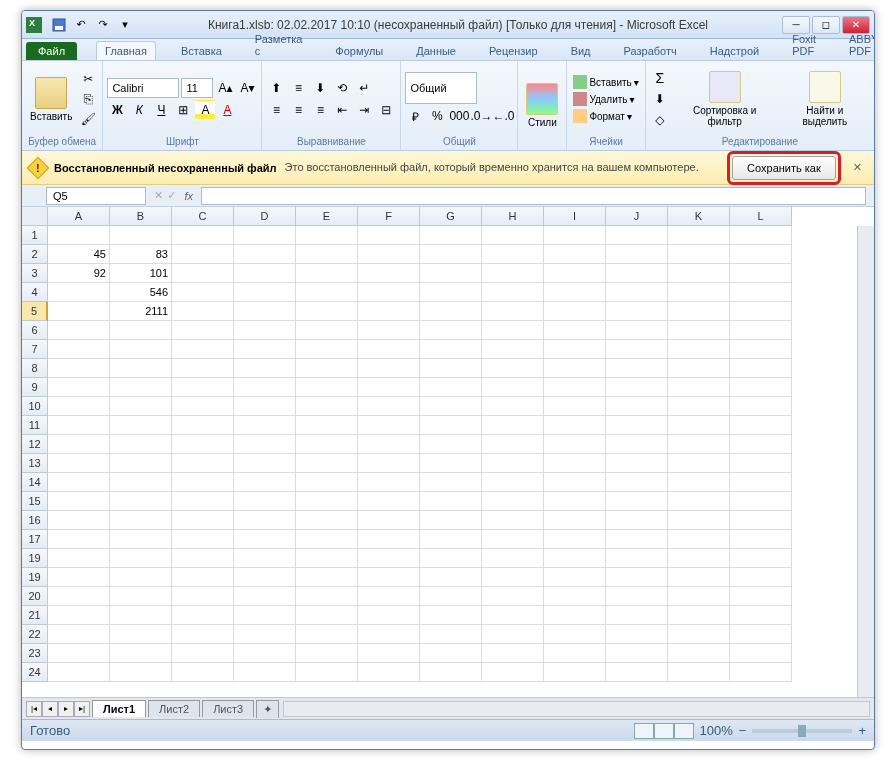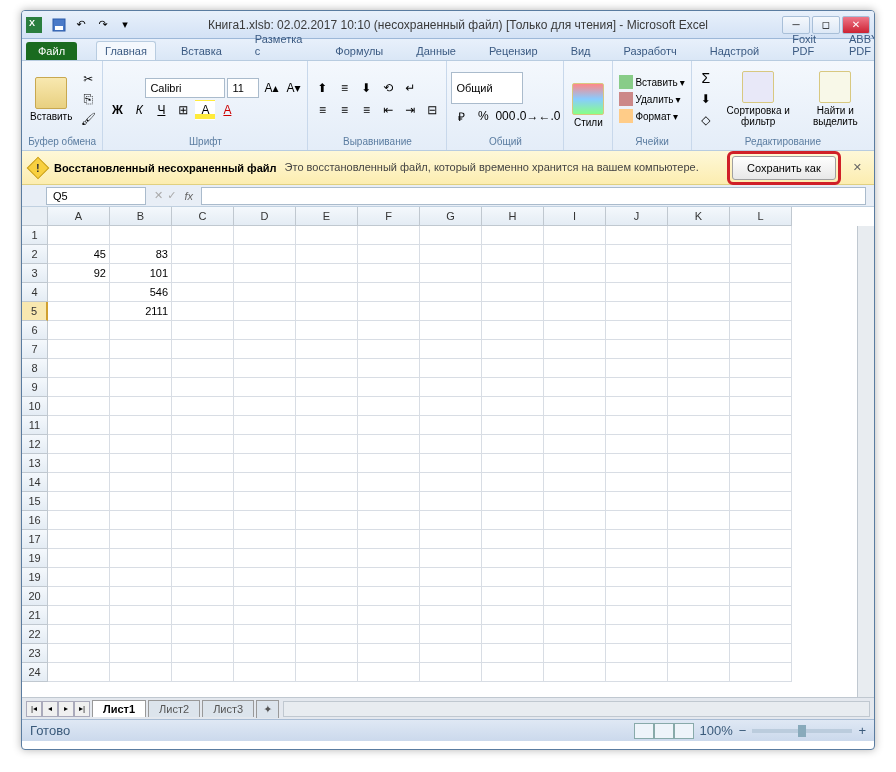--- a/index.html
+++ b/index.html
@@ -30,21 +30,21 @@
 .big-btn { display: flex; flex-direction: column; align-items: center; padding: 2px 4px; gap: 2px; cursor: pointer; }
 .big-btn-icon { width: 32px; height: 32px; background: #f8e8b0; border: 1px solid #d8c880; border-radius: 2px; }
 .big-btn-label { font-size: 10px; line-height: 11px; text-align: center; }
 .clipboard-icon { background: linear-gradient(#f8e8b0, #e8d080); border: 1px solid #c8a850; }
 .small-btns { display: flex; flex-direction: column; gap: 2px; }
 .small-btn { width: 20px; height: 18px; display: flex; align-items: center; justify-content: center; cursor: pointer; font-size: 12px; }
 
 .font-group { display: flex; flex-direction: column; gap: 2px; }
 .font-row { display: flex; gap: 2px; align-items: center; }
 .font-select { border: 1px solid #abc; background: #fff; height: 20px; font-size: 11px; padding: 0 4px; }
-.font-name { width: 80px; margin-left: 38px; }
+.font-name { width: 72px; }
 .font-size { width: 32px; }
 .fmt-btn { width: 20px; height: 20px; display: flex; align-items: center; justify-content: center; border: 1px solid transparent; cursor: pointer; font-size: 12px; }
 
 .align-group { display: flex; flex-direction: column; gap: 2px; }
 
 .number-group { display: flex; flex-direction: column; gap: 2px; }
 .num-select { border: 1px solid #abc; background: #fff; height: 32px; font-size: 11px; padding: 0 4px; width: 72px; }
 
 .styles-btn { width: 40px; }
 .cells-group { display: flex; flex-direction: column; gap: 1px; font-size: 10px; }

